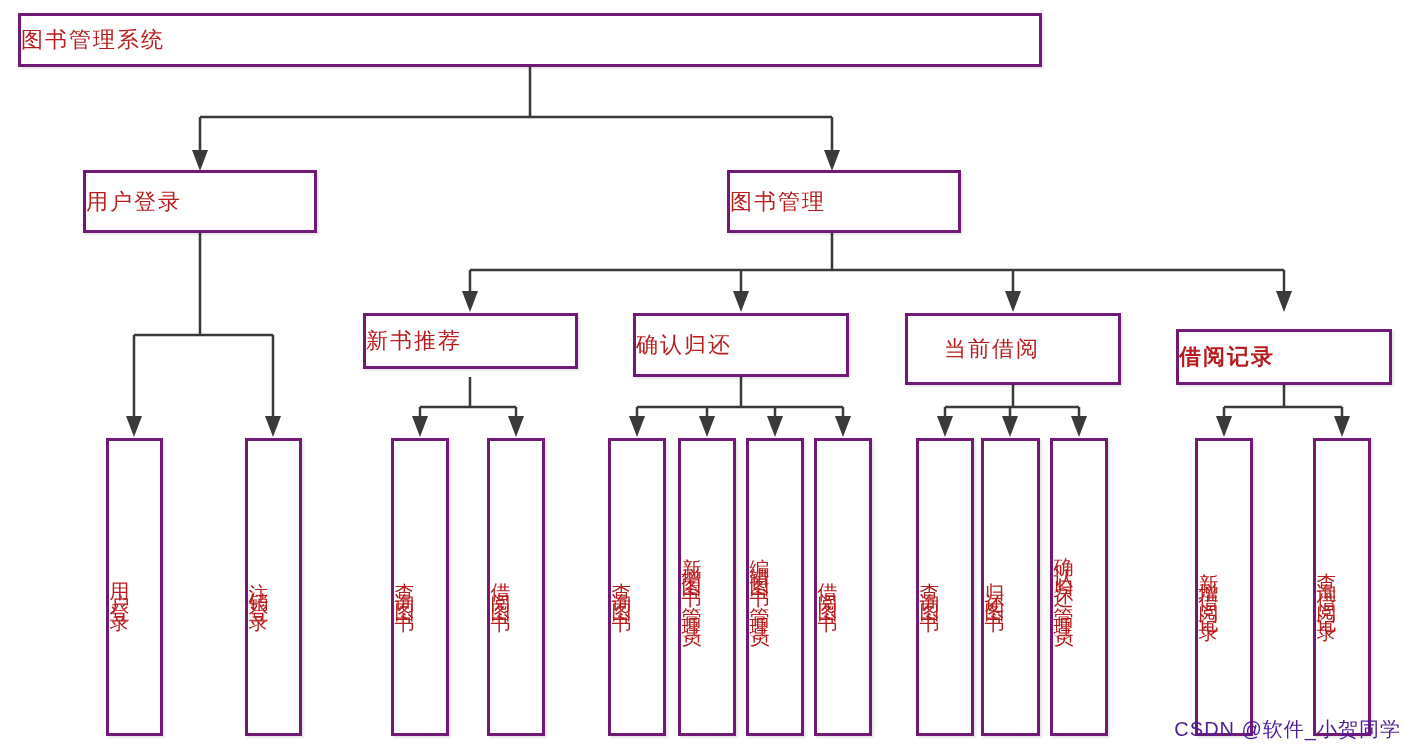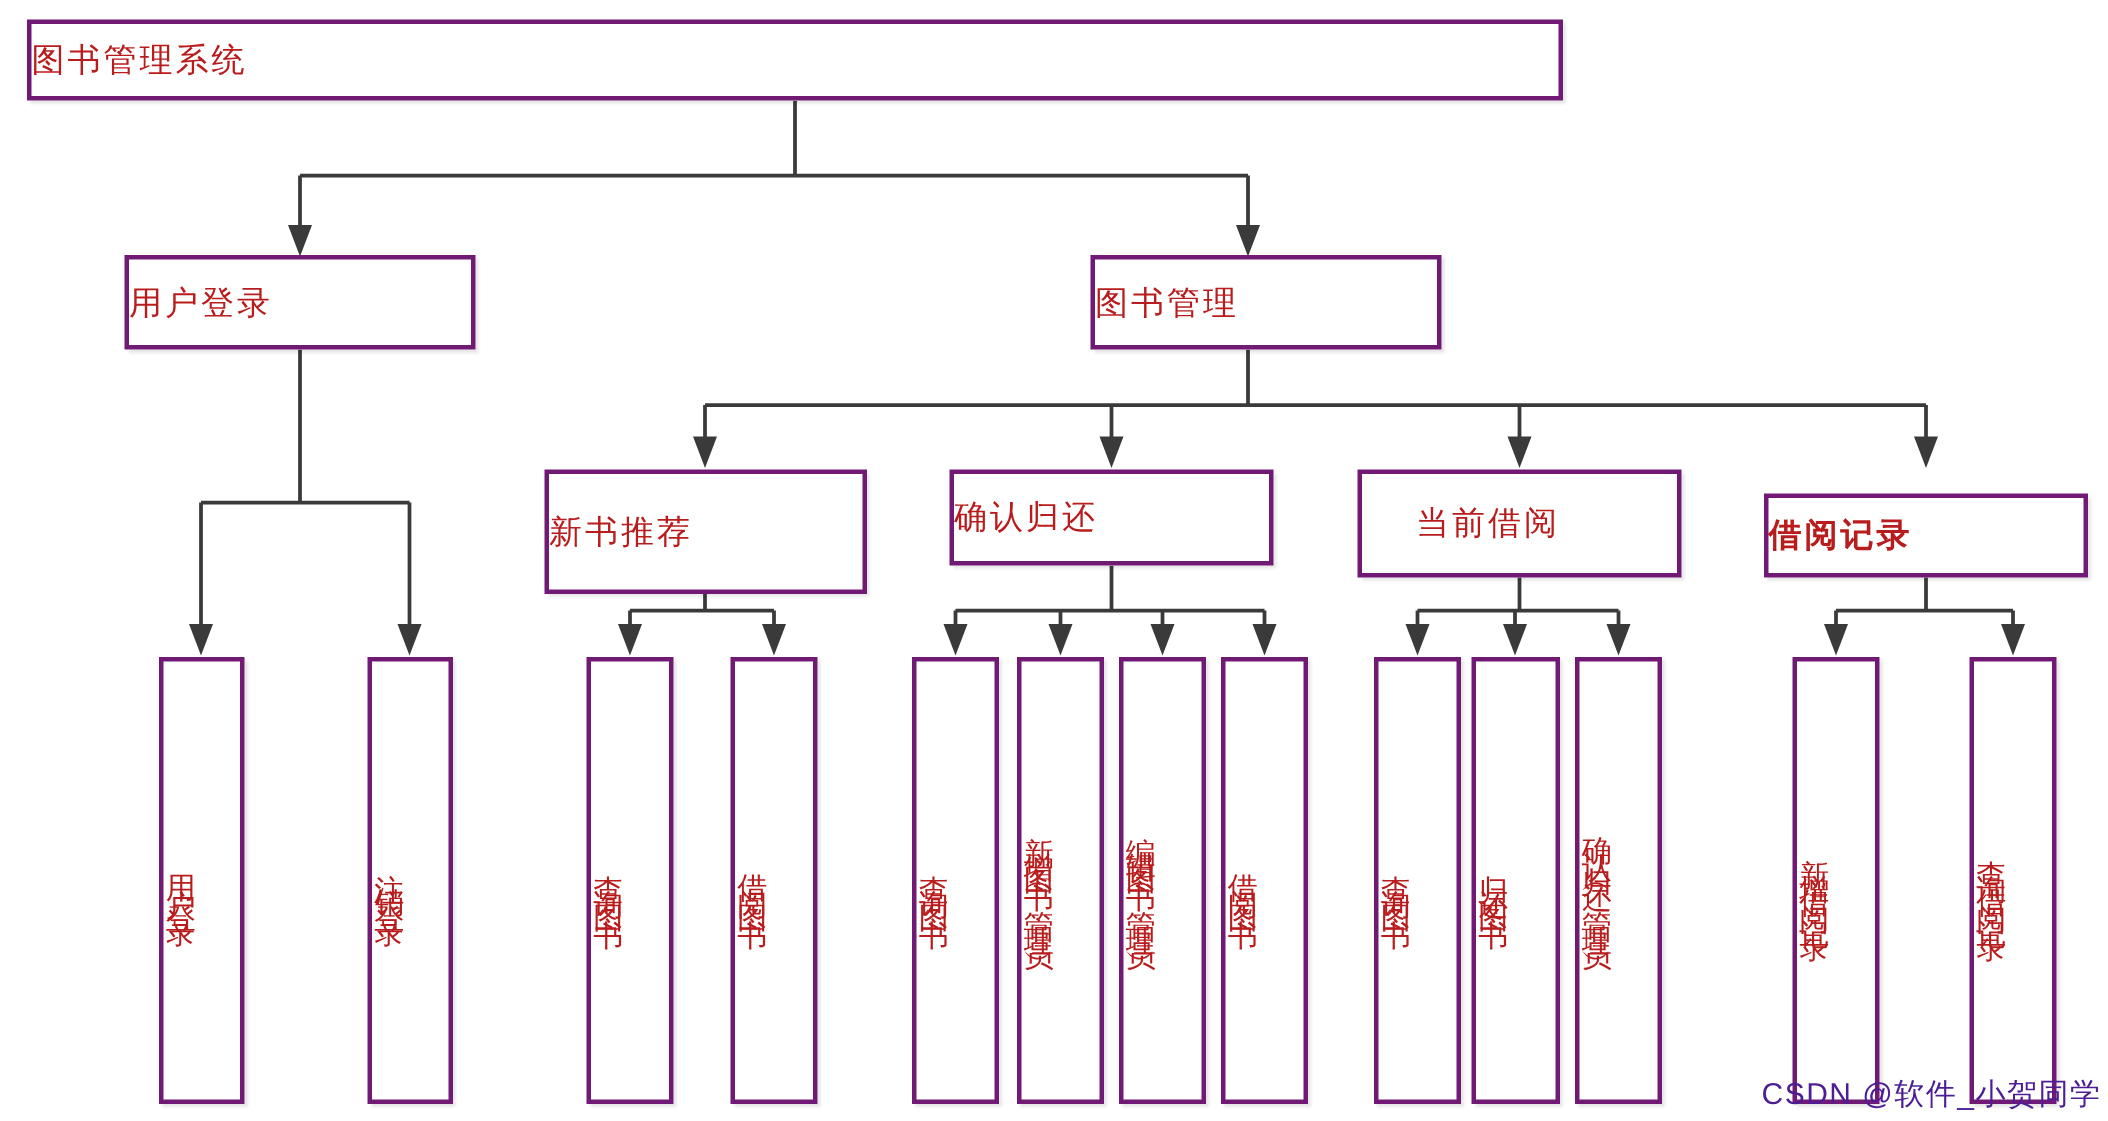--- a/index.html
+++ b/index.html
@@ -38,21 +38,21 @@
     writing-mode: vertical-lr;
     font-size: 20px;
     letter-spacing: 10px;
     line-height: 1.05;
     white-space: nowrap;
   }
   
   .b-root  { left: 18px;  top: 13px;  width: 1024px; height: 54px; }
   .b-login { left: 83px;  top: 170px; width: 234px;  height: 63px; }
   .b-mgmt  { left: 715px; top: 170px; width: 234px;  height: 63px; margin-left: 12px; }
-  .b-sec0  { left: 363px; top: 313px; width: 215px;  height: 83px; }
+  .b-sec0  { left: 363px; top: 313px; width: 215px;  height: 56px; }
   .b-sec1  { left: 633px; top: 313px; width: 216px;  height: 64px; }
   .b-sec2  { left: 905px; top: 313px; width: 216px;  height: 72px; padding-left: 36px; }
   .b-sec3  { left: 1176px;top: 329px; width: 216px;  height: 56px; font-weight: bold; }
   .l-1  { left: 106px;  width: 57px; }
   .l-2  { left: 245px;  width: 57px; }
   .l-3  { left: 391px;  width: 58px; }
   .l-4  { left: 487px;  width: 58px; }
   .l-5  { left: 608px;  width: 58px; }
   .l-6  { left: 678px;  width: 58px; }
   .l-7  { left: 746px;  width: 58px; }

